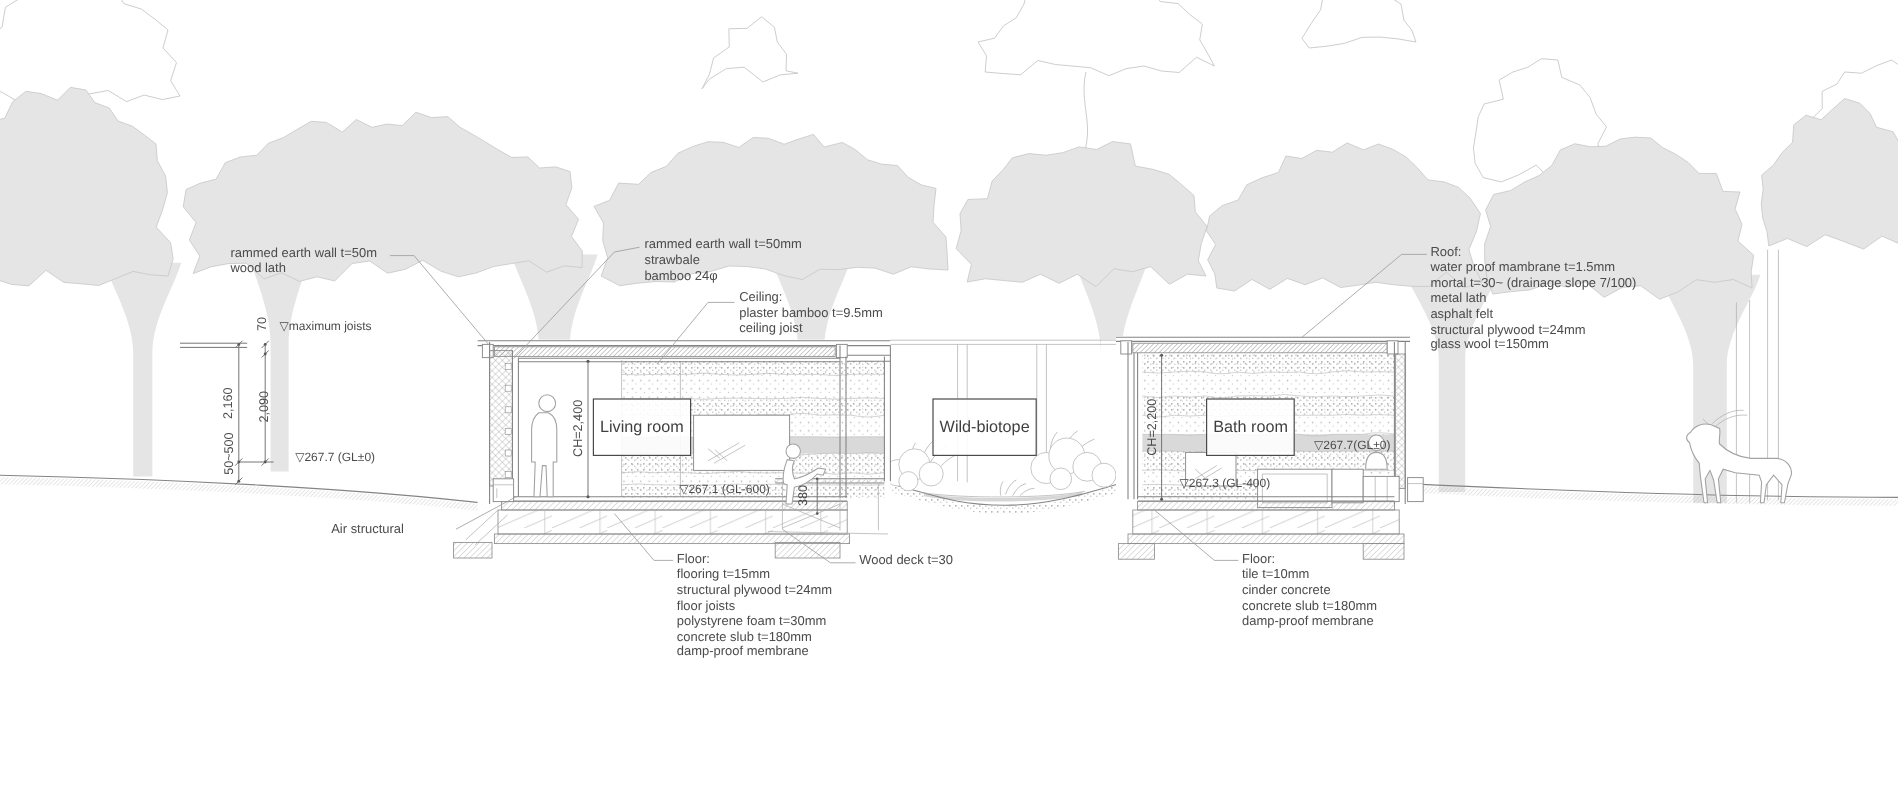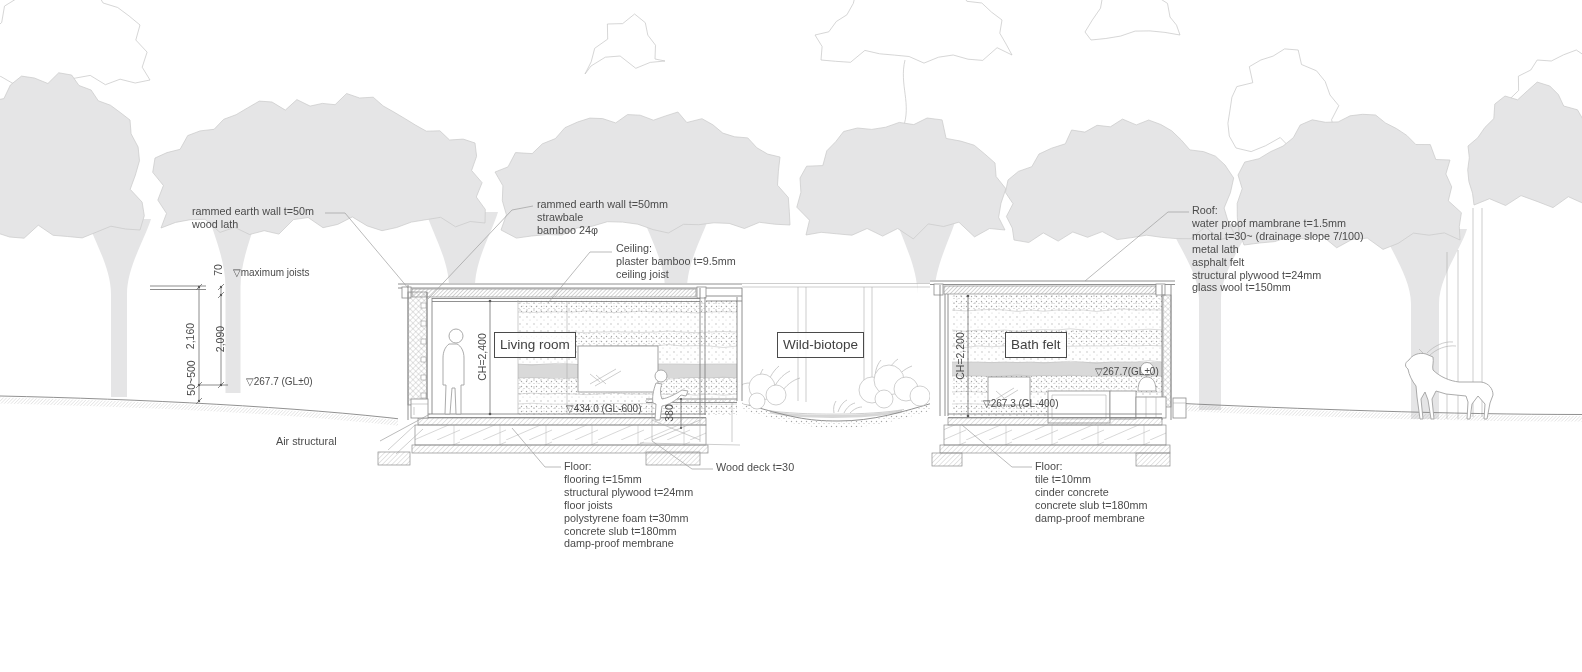--- a/index.html
+++ b/index.html
@@ -5,21 +5,21 @@
   html,body{margin:0;padding:0;background:#fff;}
   #canvas{position:relative;width:1582px;height:672px;background:#fff;overflow:hidden;
           font-family:"Liberation Sans",sans-serif;}
   #dwg{position:absolute;left:0;top:0;}
   .lbl{position:absolute;font-size:10.8px;line-height:12.9px;color:#4b4b4b;white-space:pre-line;}
   .r{text-align:left;}
   .sm{font-size:10px;line-height:11.5px;}
   .vtext{position:absolute;transform:translate(-50%,-50%) rotate(-90deg);font-size:10.5px;
          color:#4b4b4b;white-space:nowrap;}
   .room{position:absolute;border:1.2px solid #4a4a4a;font-size:13.5px;line-height:16px;
-        padding:4px 5px;background:rgba(255,255,255,.88);color:#3f3f3f;white-space:nowrap;}
+        padding:15px 5px;background:rgba(255,255,255,.88);color:#3f3f3f;white-space:nowrap;}
   
   .ln{stroke:#848484;fill:none;stroke-width:.9}
   .ln2{stroke:#adadad;fill:none;stroke-width:.6}
   .wv{stroke:#bdbdbd;fill:none;stroke-width:.55}
   .wt{fill:#fff;stroke:#8c8c8c;stroke-width:.8}
   .hatch{fill:url(#hRoof);stroke:#8c8c8c;stroke-width:.7}
   .hatchF{fill:url(#hFine);stroke:#8c8c8c;stroke-width:.7}
   .xh{fill:url(#hCross);stroke:#8c8c8c;stroke-width:.7}
   .dim{stroke:#6f6f6f;stroke-width:.8;fill:none}
   .led{stroke:#9d9d9d;stroke-width:.7;fill:none}
@@ -321,27 +321,27 @@
 damp-proof membrane</div>
 <div class="lbl" style="left:716px;top:461px">Wood deck t=30</div>
 <div class="lbl" style="left:1035px;top:460px">Floor:
 tile t=10mm
 cinder  concrete
 concrete slub t=180mm
 damp-proof membrane</div>
 
 <div class="lbl sm" style="left:233px;top:267px">▽maximum joists</div>
 <div class="lbl sm" style="left:246px;top:376px">▽267.7 (GL±0)</div>
-<div class="lbl sm" style="left:566px;top:403px">▽434.0 (GL-600)</div>
+<div class="lbl sm" style="left:566px;top:403px">▽267.1 (GL-600)</div>
 <div class="lbl sm" style="left:983px;top:398px">▽267.3 (GL-400)</div>
 <div class="lbl sm" style="left:1095px;top:366px">▽267.7(GL±0)</div>
 
 <div class="room" style="left:494px;top:332px">Living room</div>
 <div class="room" style="left:777px;top:332px">Wild-biotope</div>
-<div class="room" style="left:1005px;top:332px">Bath felt</div>
+<div class="room" style="left:1005px;top:332px">Bath room</div>
 
 <div class="vtext" style="left:482px;top:357px">CH=2,400</div>
 <div class="vtext" style="left:960px;top:356px">CH=2,200</div>
 <div class="vtext sm" style="left:219px;top:270px">70</div>
 <div class="vtext" style="left:190px;top:336px">2,160</div>
 <div class="vtext" style="left:220px;top:339px">2,090</div>
 <div class="vtext" style="left:191px;top:378px">50~500</div>
 <div class="vtext sm" style="left:670px;top:413px">380</div>
 </div>
 

